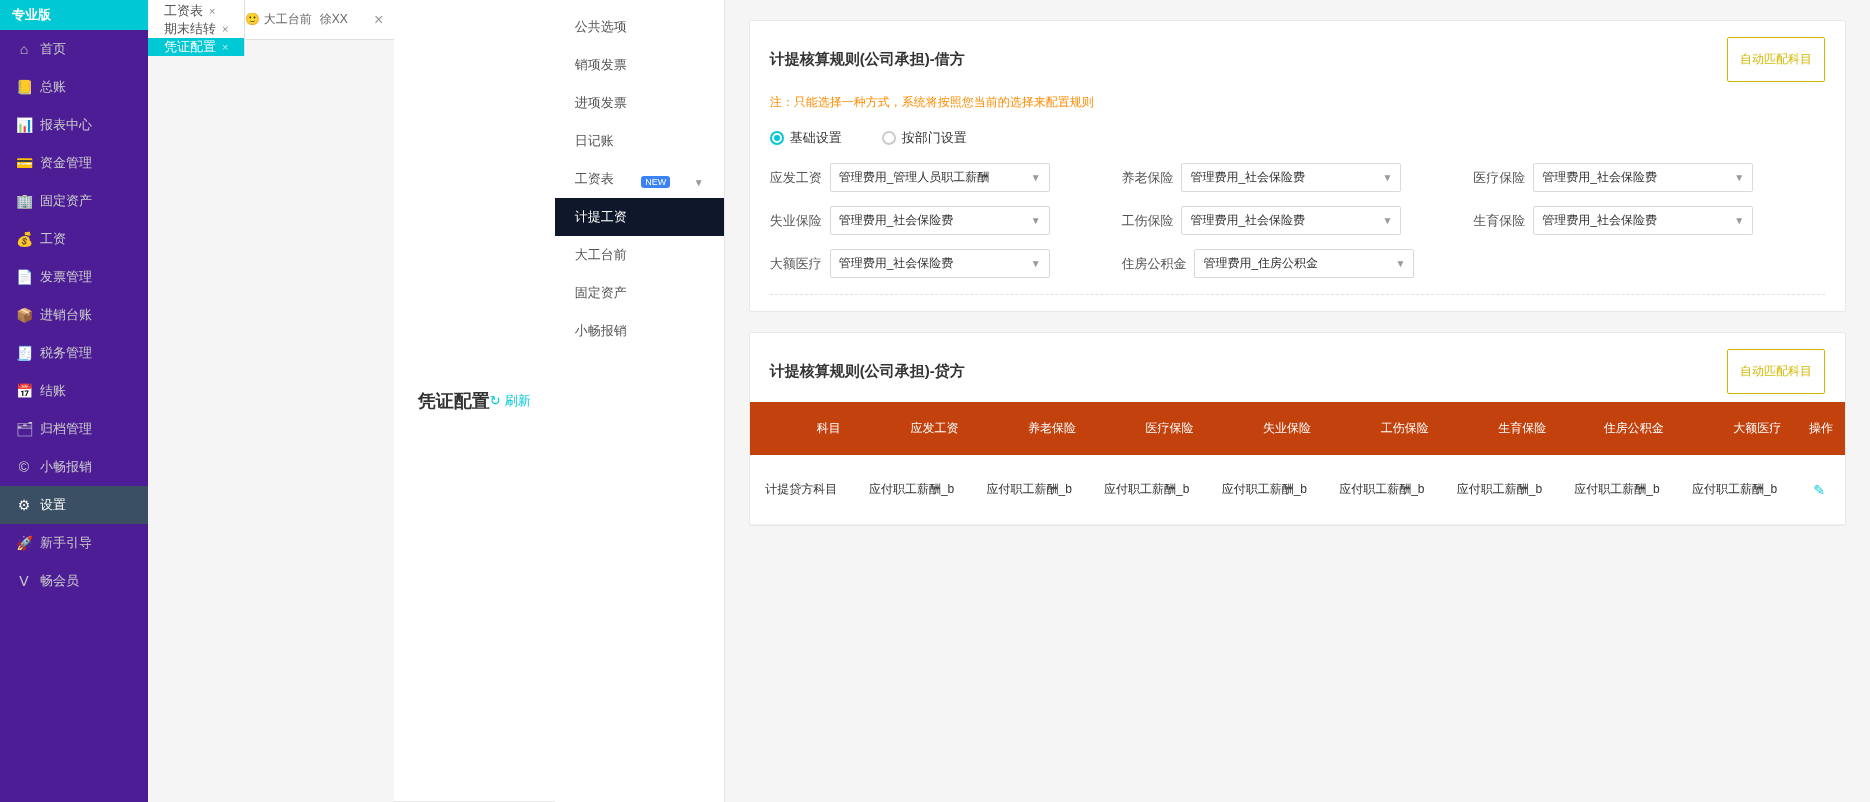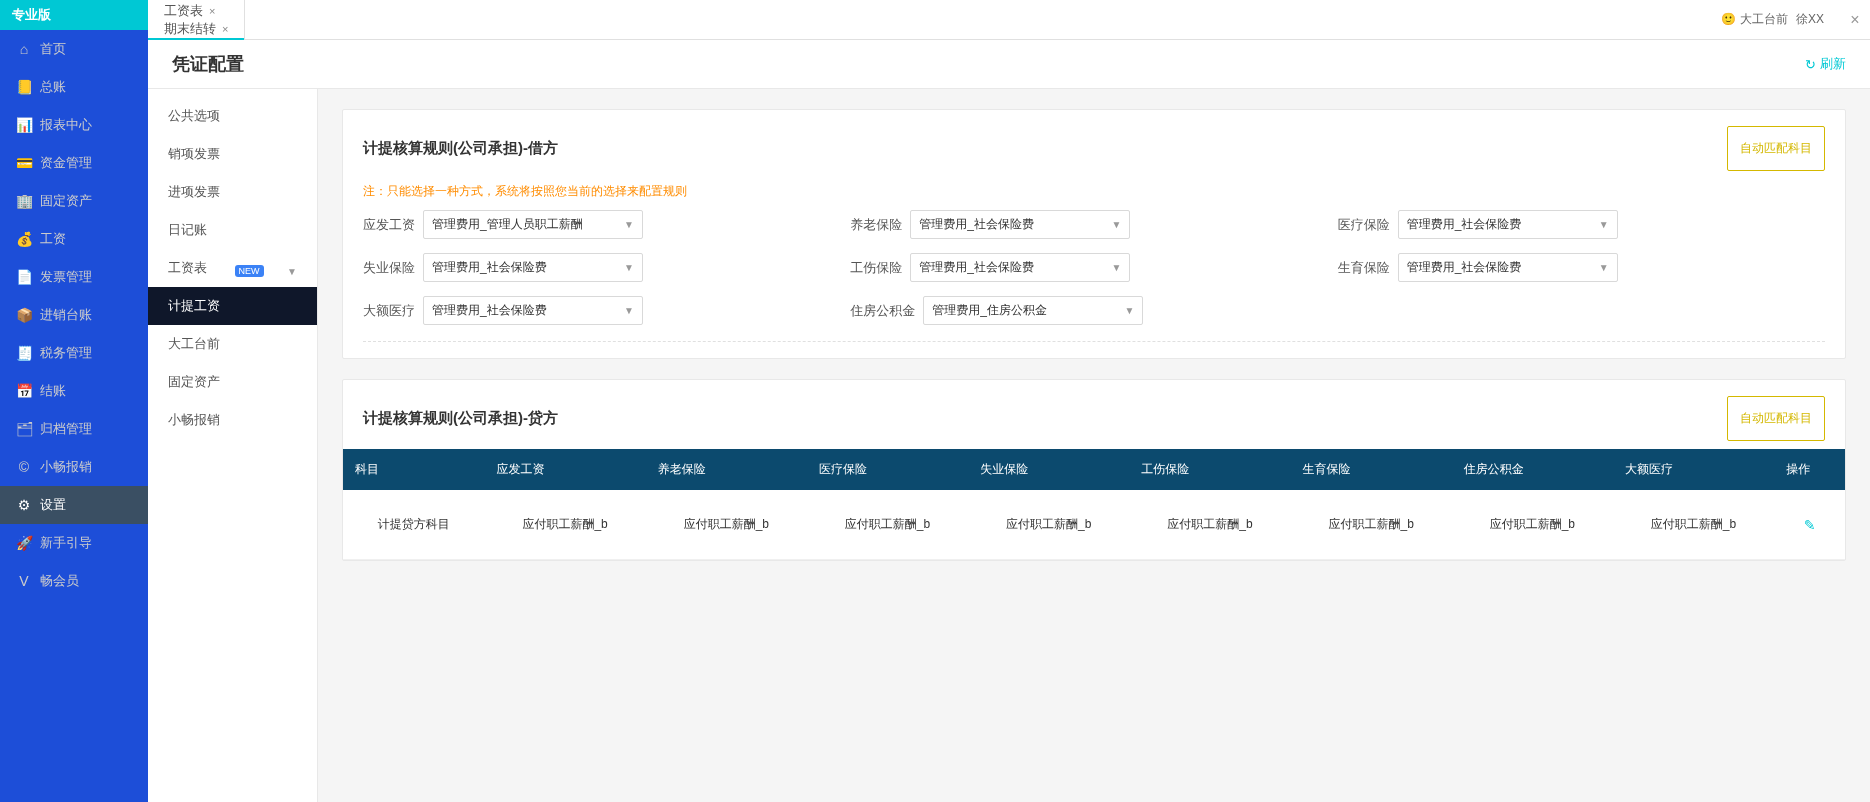--- a/index.html
+++ b/index.html
@@ -1,21 +1,21 @@
 <!DOCTYPE html>
 <html><head>
   <meta charset="utf-8">
   <style>
     * { box-sizing: border-box; margin: 0; padding: 0; }
     body { font-family: "Microsoft YaHei", Arial, sans-serif; font-size: 13px; background: #f5f5f5; display: flex; height: 802px; overflow: hidden; }
 
     
     .sidebar {
       width: 148px;
-      background: #1d4ed8;
+      background: #4c1d95;
       color: #ccc;
       display: flex;
       flex-direction: column;
       flex-shrink: 0;
       height: 100%;
     }
     .sidebar-logo {
       background: #00c8d4;
       color: #fff;
       font-size: 13px;
@@ -34,21 +34,21 @@
       font-size: 13px;
       gap: 8px;
     }
     .sidebar-item.active { background: #3a4f63; color: #fff; }
     .sidebar-icon { font-size: 14px; width: 16px; text-align: center; }
 
     
     .main {
       flex: 1;
       display: flex;
-      flex-direction: column;
+      flex-direction: row;
       overflow: hidden;
     }
 
     
     .topbar {
       background: #fff;
       border-bottom: 1px solid #e0e0e0;
       display: flex;
       align-items: center;
       height: 40px;
@@ -276,26 +276,26 @@
       font-size: 12px;
     }
     .form-select-arrow { color: #999; font-size: 10px; }
 
     
     .data-table {
       width: 100%;
       border-collapse: collapse;
     }
     .data-table th {
-      background: #0c4a6e;
+      background: #c2410c;
       color: #fff;
-      padding: 12px 12px;
+      padding: 18px 12px;
       font-size: 12px;
       font-weight: normal;
-      text-align: left;
+      text-align: right;
       border: none;
     }
     .data-table td {
       padding: 26px 12px;
       font-size: 12px;
       color: #333;
       border-bottom: 1px solid #f0f0f0;
       text-align: center;
     }
 
@@ -452,20 +452,30 @@
     </div>
 
     <div class="main-content">
 
       <div class="section">
         <div class="section-header">
           <span class="section-title">计提核算规则(公司承担)-借方</span>
           <button class="auto-match-btn">自动匹配科目</button>
         </div>
         <div class="notice-text">注：只能选择一种方式，系统将按照您当前的选择来配置规则</div>
+        <div class="radio-group">
+          <div class="radio-item">
+            <div class="radio-circle checked"></div>
+            <span>基础设置</span>
+          </div>
+          <div class="radio-item">
+            <div class="radio-circle"></div>
+            <span>按部门设置</span>
+          </div>
+        </div>
         <div class="form-grid" id="debit-form">
             <div class="form-item">
     <span class="form-label">应发工资</span>
     <div class="form-select">
       <span class="form-select-text">管理费用_管理人员职工薪酬</span>
       <span class="form-select-arrow">▼</span>
     </div>
   </div>
             <div class="form-item">
     <span class="form-label">养老保险</span>

